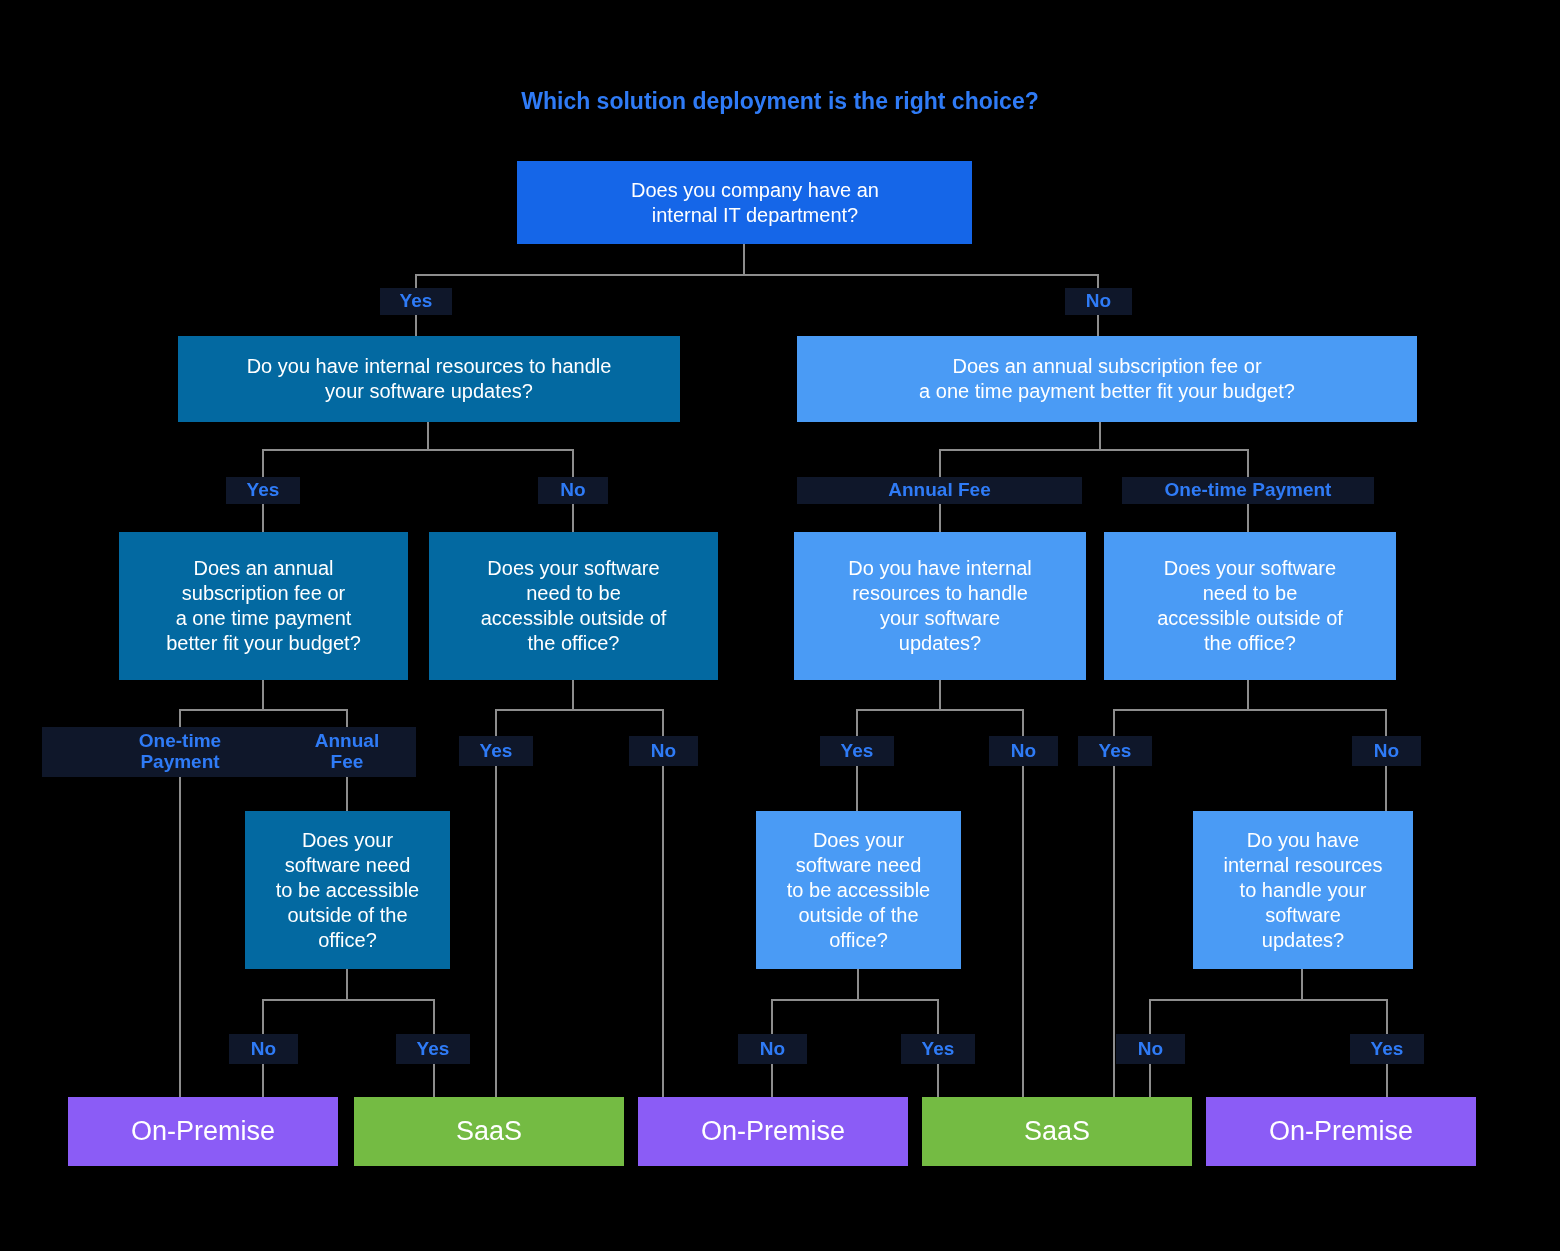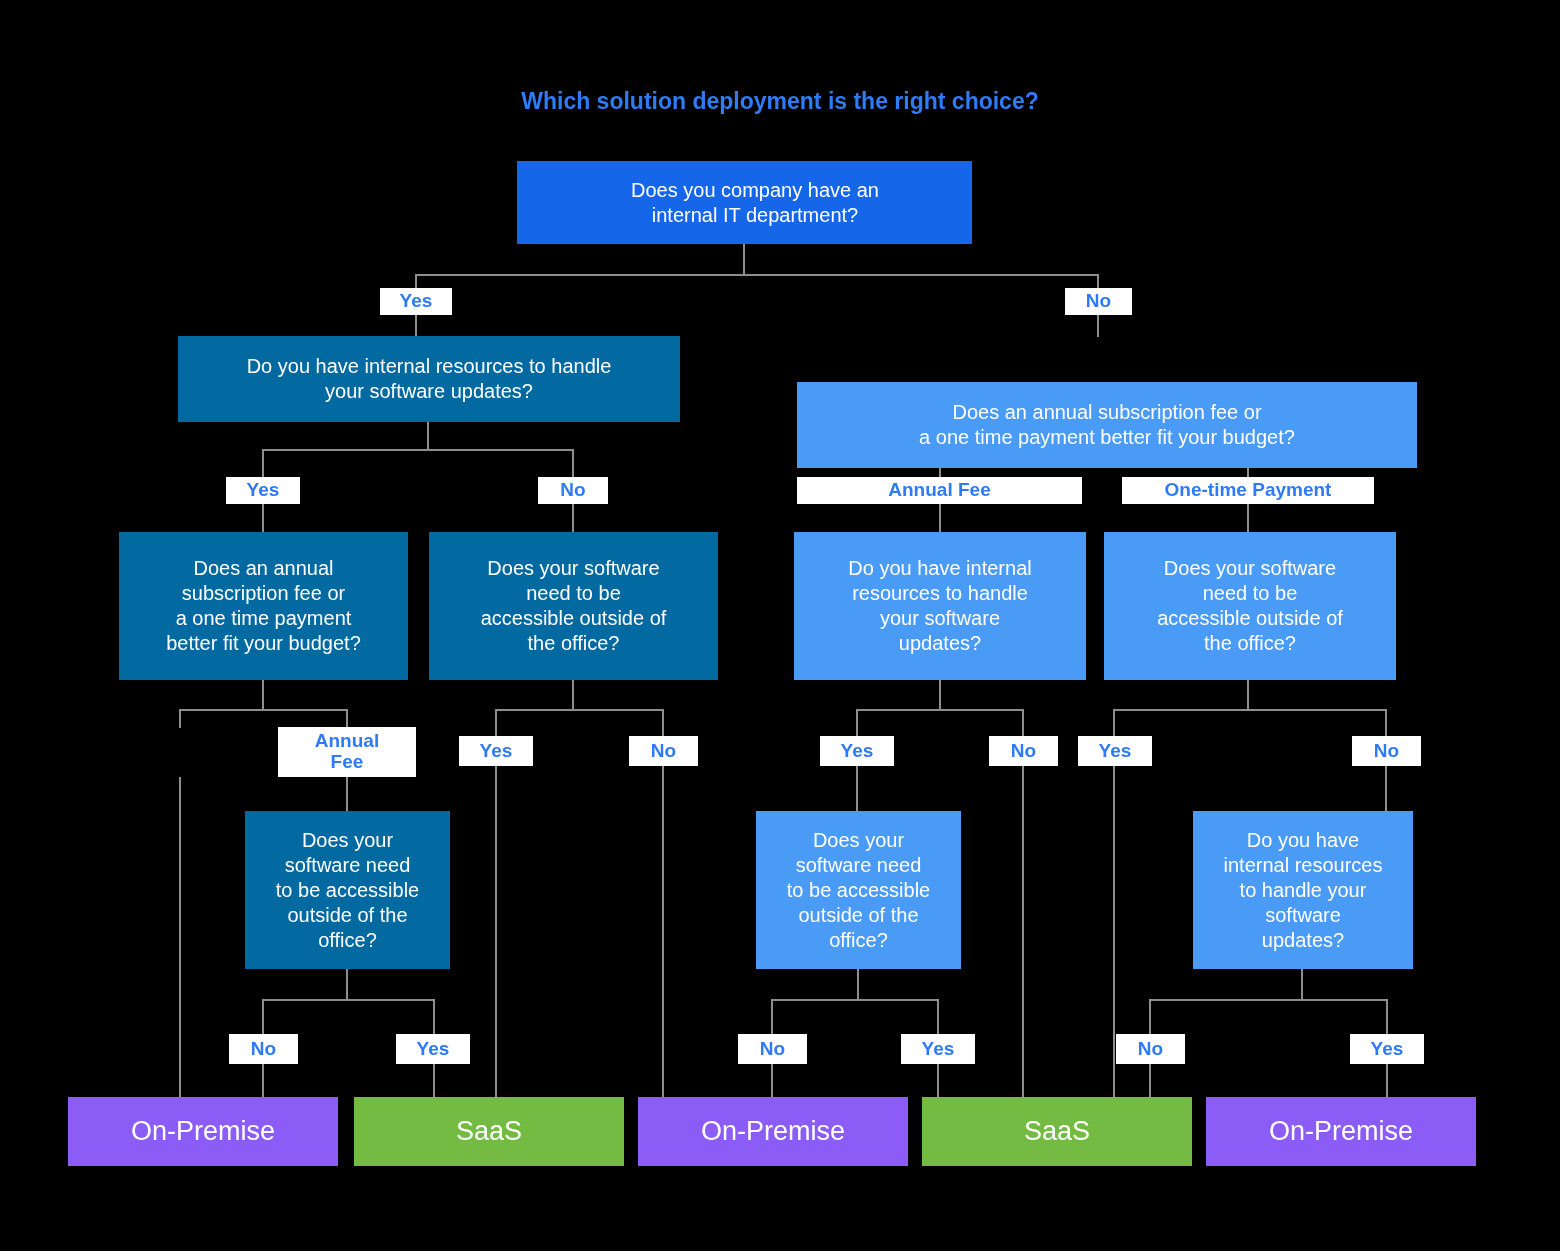--- a/index.html
+++ b/index.html
@@ -69,21 +69,21 @@
     font-size: 27px;
   }
   .result-saas {
     background: #74bb43;
     color: #ffffff;
     font-size: 27px;
   }
   .label {
     position: absolute;
     box-sizing: border-box;
-    background: #ffffff;
+    background: #0f172a;
     color: #2f7bf6;
     font-weight: bold;
     display: flex;
     align-items: center;
     justify-content: center;
     text-align: center;
     line-height: 1.1;
     white-space: pre-line;
   }
   .source {
@@ -157,21 +157,21 @@
   </svg>
 
   <div class="node q-root" style="left:517px; top:161px; width:455px; height:83px; font-size:20px;">Does you company have an
 internal IT department?</div>
 
   <div class="label" style="left:380px; top:288px; width:72px; height:27px; font-size:19px;">Yes</div>
   <div class="label" style="left:1065px; top:288px; width:67px; height:27px; font-size:19px;">No</div>
 
   <div class="node q-dark" style="left:178px; top:336px; width:502px; height:86px; font-size:20px;">Do you have internal resources to handle
 your software updates?</div>
-  <div class="node q-light" style="left:797px; top:336px; width:620px; height:86px; font-size:20px;margin-top:46px;">Does an annual subscription fee or
+  <div class="node q-light" style="left:797px; top:336px; width:620px; height:86px; font-size:20px;">Does an annual subscription fee or
 a one time payment better fit your budget?</div>
 
   <div class="label" style="left:226px; top:477px; width:74px; height:27px; font-size:19px;">Yes</div>
   <div class="label" style="left:538px; top:477px; width:70px; height:27px; font-size:19px;">No</div>
   <div class="label" style="left:797px; top:477px; width:285px; height:27px; font-size:19px;">Annual Fee</div>
   <div class="label" style="left:1122px; top:477px; width:252px; height:27px; font-size:19px;">One-time Payment</div>
 
   <div class="node q-dark" style="left:119px; top:532px; width:289px; height:148px; font-size:20px;">Does an annual
 subscription fee or
 a one time payment
@@ -182,20 +182,22 @@
 the office?</div>
   <div class="node q-light" style="left:794px; top:532px; width:292px; height:148px; font-size:20px;">Do you have internal
 resources to handle
 your software
 updates?</div>
   <div class="node q-light" style="left:1104px; top:532px; width:292px; height:148px; font-size:20px;">Does your software
 need to be
 accessible outside of
 the office?</div>
 
+  <div class="label" style="left:42px; top:727px; width:276px; height:50px; font-size:19px;">One-time
+Payment</div>
   <div class="label" style="left:278px; top:727px; width:138px; height:50px; font-size:19px;">Annual
 Fee</div>
   <div class="label" style="left:459px; top:736px; width:74px; height:30px; font-size:19px;">Yes</div>
   <div class="label" style="left:629px; top:736px; width:69px; height:30px; font-size:19px;">No</div>
   <div class="label" style="left:820px; top:736px; width:74px; height:30px; font-size:19px;">Yes</div>
   <div class="label" style="left:989px; top:736px; width:69px; height:30px; font-size:19px;">No</div>
   <div class="label" style="left:1078px; top:736px; width:74px; height:30px; font-size:19px;">Yes</div>
   <div class="label" style="left:1352px; top:736px; width:69px; height:30px; font-size:19px;">No</div>
 
   <div class="node q-dark" style="left:245px; top:811px; width:205px; height:158px; font-size:20px;">Does your

